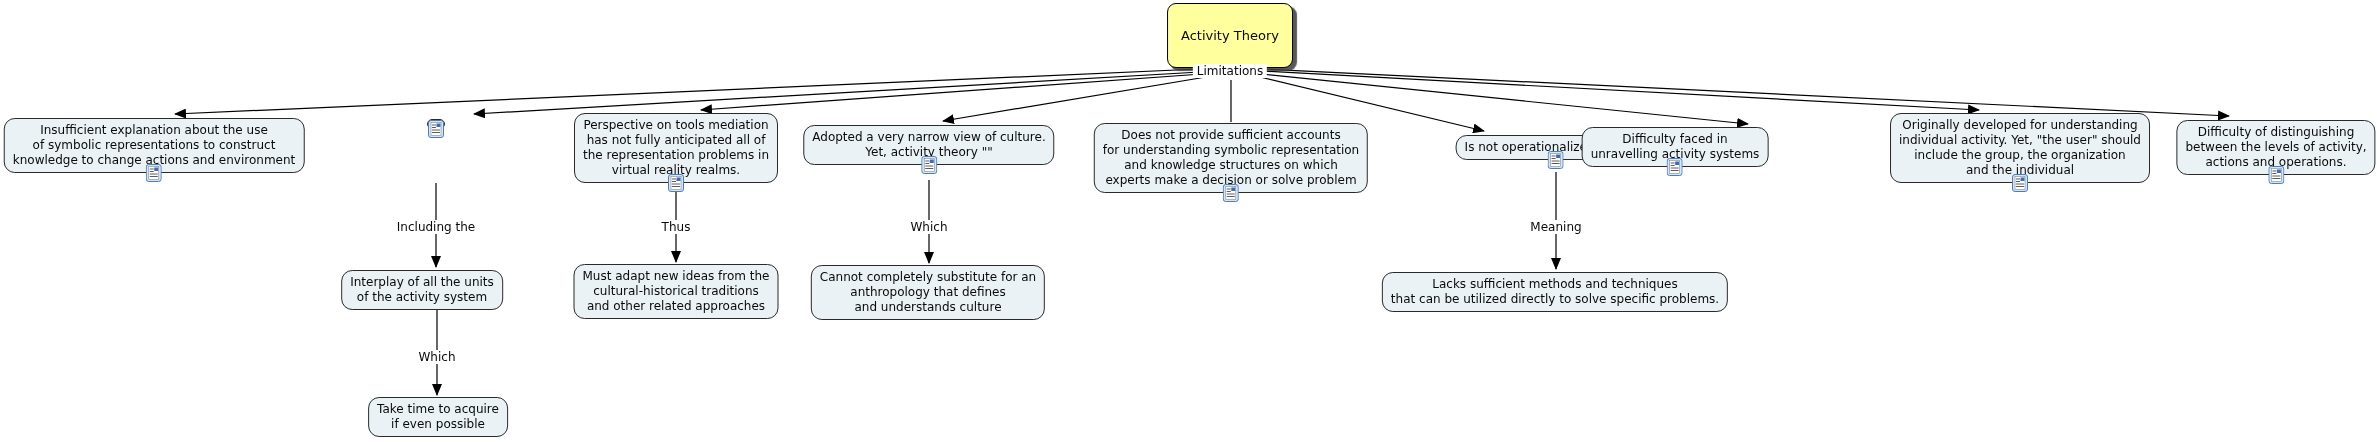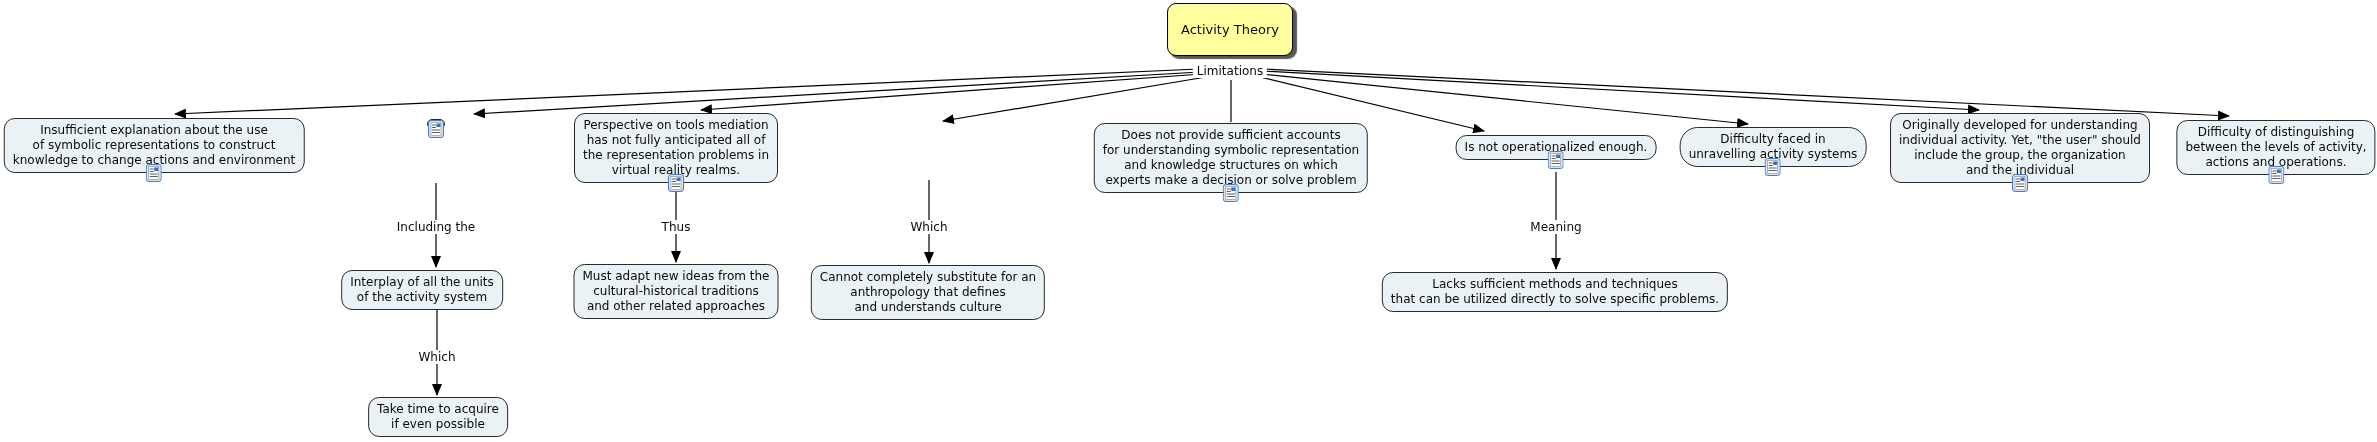--- a/index.html
+++ b/index.html
@@ -13,21 +13,21 @@
     position:absolute; z-index:2; transform:translateX(-50%);
     background:#eaf2f5; border:1.5px solid #2a2a2a; border-radius:11px;
     padding:4px 8px; font-size:12px; line-height:15px; text-align:center;
     display:flex; align-items:center; justify-content:center;
     box-sizing:border-box;
   }
   .ctext { white-space:pre; }
   .root {
     background:#ffff9e; border:1.8px solid #000; border-radius:9px;
     box-shadow:3px 3px 1px rgba(60,60,60,0.85);
-    font-size:13px; padding:18px 13px;
+    font-size:13px; padding:24px 13px;
   }
   .link-label {
     position:absolute; z-index:3; transform:translate(-50%,-50%);
     background:#ffffff; padding:0 4px; font-size:12px; white-space:nowrap;
   }
   .resource-icon {
     position:absolute; z-index:4; left:50%; bottom:-10px; transform:translateX(-50%);
     width:16px; height:18px; display:block;
   }
   .resource-icon svg { display:block; }
@@ -110,20 +110,35 @@
           <rect x="3" y="2.5" width="10" height="13" fill="#fff" stroke="#888" stroke-width="0.6"></rect>
           <rect x="8.5" y="3.5" width="4" height="3.5" fill="#3a6ebd"></rect>
           <line x1="4" y1="5" x2="8" y2="5" stroke="#333" stroke-width="0.8"></line>
           <line x1="4" y1="7.5" x2="8" y2="7.5" stroke="#333" stroke-width="0.8"></line>
           <line x1="4" y1="10" x2="12" y2="10" stroke="#333" stroke-width="0.8"></line>
           <line x1="4" y1="12.5" x2="12" y2="12.5" stroke="#333" stroke-width="0.8"></line>
         </svg>
       </span>
   </div>
 
+  <div class="concept" style="left:929px;top:125px;">
+    <span class="ctext">Adopted a very narrow view of culture.
+Yet, activity theory ""</span>
+    <span class="resource-icon">
+        <svg width="16" height="18" viewBox="0 0 16 18">
+          <rect x="0.5" y="0.5" width="15" height="17" rx="2.5" fill="#d6e4f7" stroke="#4a7ebb"></rect>
+          <rect x="3" y="2.5" width="10" height="13" fill="#fff" stroke="#888" stroke-width="0.6"></rect>
+          <rect x="8.5" y="3.5" width="4" height="3.5" fill="#3a6ebd"></rect>
+          <line x1="4" y1="5" x2="8" y2="5" stroke="#333" stroke-width="0.8"></line>
+          <line x1="4" y1="7.5" x2="8" y2="7.5" stroke="#333" stroke-width="0.8"></line>
+          <line x1="4" y1="10" x2="12" y2="10" stroke="#333" stroke-width="0.8"></line>
+          <line x1="4" y1="12.5" x2="12" y2="12.5" stroke="#333" stroke-width="0.8"></line>
+        </svg>
+      </span>
+  </div>
 
   <div class="concept" style="left:1231px;top:123px;">
     <span class="ctext">Does not provide sufficient accounts
 for understanding symbolic representation
 and knowledge structures on which
 experts make a decision or solve problem</span>
     <span class="resource-icon">
         <svg width="16" height="18" viewBox="0 0 16 18">
           <rect x="0.5" y="0.5" width="15" height="17" rx="2.5" fill="#d6e4f7" stroke="#4a7ebb"></rect>
           <rect x="3" y="2.5" width="10" height="13" fill="#fff" stroke="#888" stroke-width="0.6"></rect>
@@ -144,21 +159,21 @@
           <rect x="3" y="2.5" width="10" height="13" fill="#fff" stroke="#888" stroke-width="0.6"></rect>
           <rect x="8.5" y="3.5" width="4" height="3.5" fill="#3a6ebd"></rect>
           <line x1="4" y1="5" x2="8" y2="5" stroke="#333" stroke-width="0.8"></line>
           <line x1="4" y1="7.5" x2="8" y2="7.5" stroke="#333" stroke-width="0.8"></line>
           <line x1="4" y1="10" x2="12" y2="10" stroke="#333" stroke-width="0.8"></line>
           <line x1="4" y1="12.5" x2="12" y2="12.5" stroke="#333" stroke-width="0.8"></line>
         </svg>
       </span>
   </div>
 
-  <div class="concept" style="left:1773px;top:127px;border-radius:18px;">
+  <div class="concept" style="left:1675px;top:127px;">
     <span class="ctext">Difficulty faced in
 unravelling activity systems</span>
     <span class="resource-icon">
         <svg width="16" height="18" viewBox="0 0 16 18">
           <rect x="0.5" y="0.5" width="15" height="17" rx="2.5" fill="#d6e4f7" stroke="#4a7ebb"></rect>
           <rect x="3" y="2.5" width="10" height="13" fill="#fff" stroke="#888" stroke-width="0.6"></rect>
           <rect x="8.5" y="3.5" width="4" height="3.5" fill="#3a6ebd"></rect>
           <line x1="4" y1="5" x2="8" y2="5" stroke="#333" stroke-width="0.8"></line>
           <line x1="4" y1="7.5" x2="8" y2="7.5" stroke="#333" stroke-width="0.8"></line>
           <line x1="4" y1="10" x2="12" y2="10" stroke="#333" stroke-width="0.8"></line>

